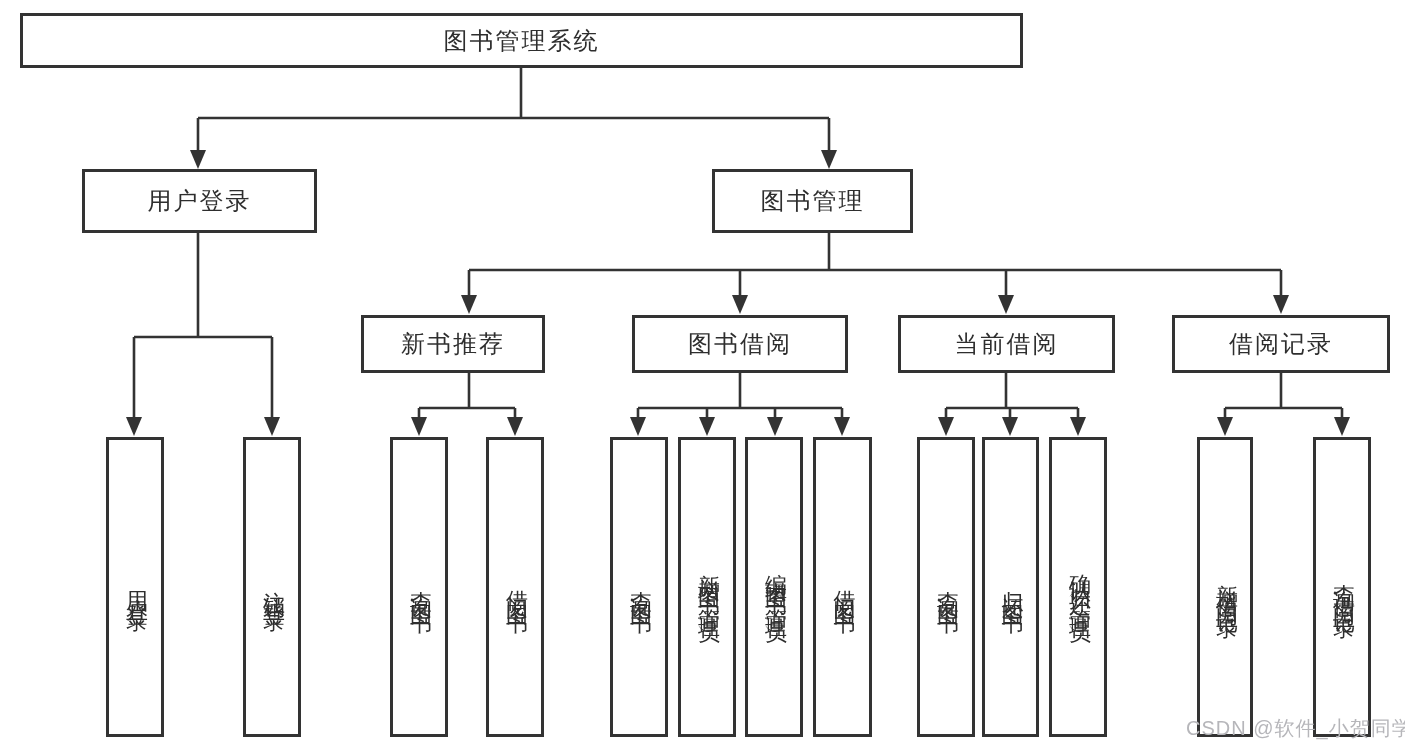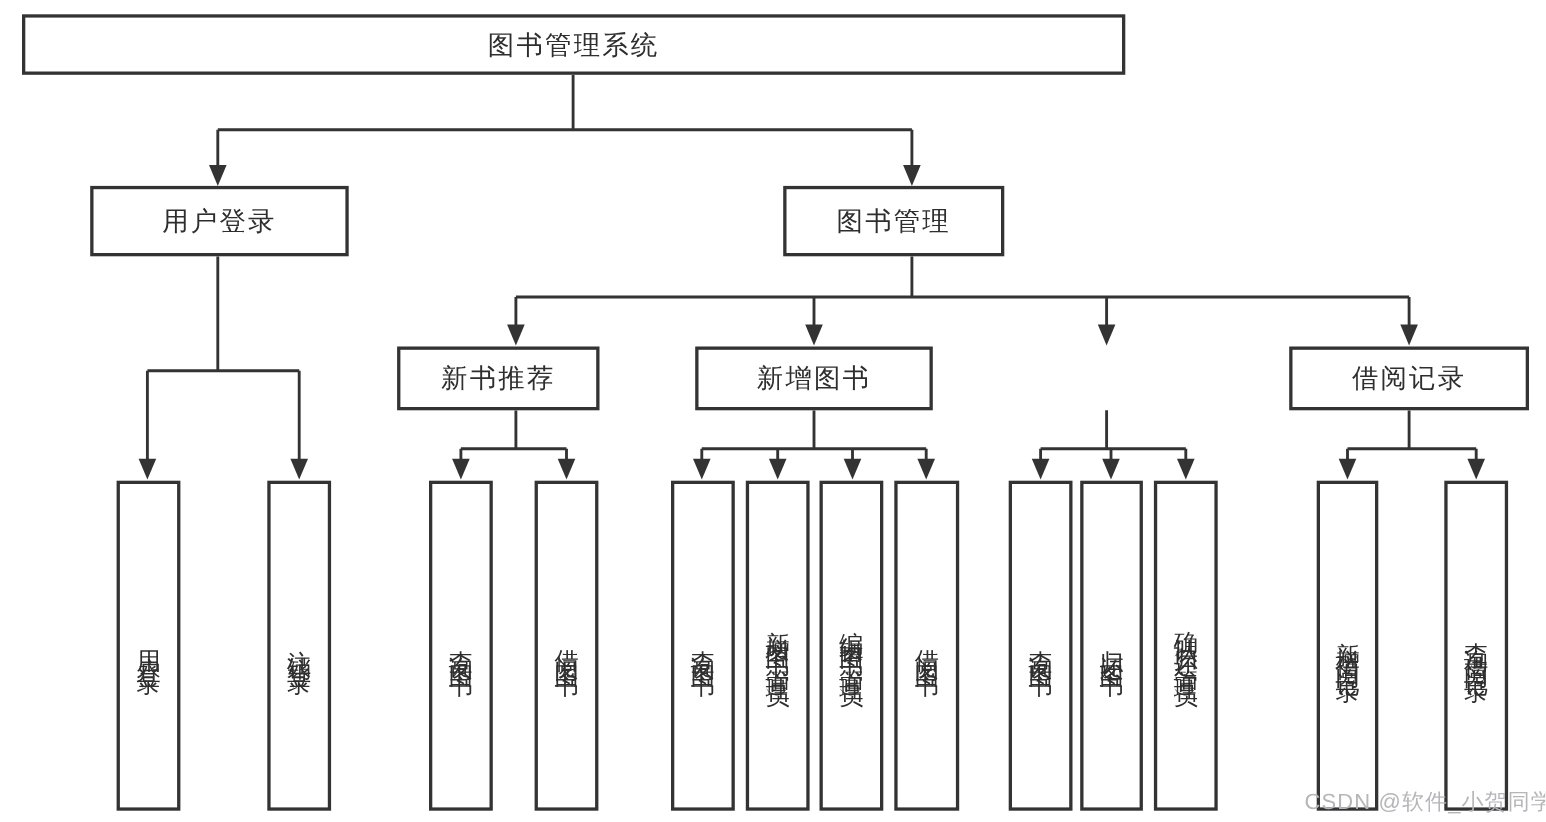--- a/index.html
+++ b/index.html
@@ -11,21 +11,21 @@
   .wires { position:absolute; left:0; top:0; width:1405px; height:747px; }
   .wires path { stroke:var(--line,#333333); stroke-width:2.6; fill:none; }
   .wires polygon { fill:var(--line,#333333); stroke:none; }
   .node {
     position:absolute; box-sizing:border-box;
     background:var(--box-fill,#ffffff);
     border:3px solid var(--box-border,#333333);
     display:flex; align-items:center; justify-content:center;
     text-align:center;
   }
-  .node .lbl { font-size:24px; letter-spacing:2px; white-space:nowrap; }
+  .node .lbl { font-size:24px; letter-spacing:2px; white-space:nowrap;font-family:Liberation Mono, monospace; }
   .node .lbl.v {
     writing-mode:vertical-rl;
     font-size:22px; letter-spacing:7px; line-height:1;
     white-space:normal;
   }
   .watermark {
     position:absolute; left:1186px; top:715px;
     font-size:20px; letter-spacing:1px;
     color:var(--watermark,#b6b6ba);
     white-space:nowrap; pointer-events:none;
@@ -87,21 +87,24 @@
     <span class="lbl">用户登录</span>
   </div>
   <div class="node" style="left:712px;top:169px;width:201px;height:64px;">
     <span class="lbl">图书管理</span>
   </div>
 
   <div class="node" style="left:361px;top:315px;width:184px;height:58px;">
     <span class="lbl">新书推荐</span>
   </div>
   <div class="node" style="left:632px;top:315px;width:216px;height:58px;">
-    <span class="lbl">新增图书</span>
+    <span class="lbl">图书借阅</span>
+  </div>
+  <div class="node" style="left:898px;top:315px;width:217px;height:58px;">
+    <span class="lbl">当前借阅</span>
   </div>
   <div class="node" style="left:1172px;top:315px;width:218px;height:58px;justify-content:center;">
     <span class="lbl">借阅记录</span>
   </div>
 
   <div class="node" style="left:106px;top:437px;width:58px;height:300px;">
     <span class="lbl v">用户登录</span>
   </div>
   <div class="node" style="left:243px;top:437px;width:58px;height:300px;">
     <span class="lbl v">注销登录</span>

